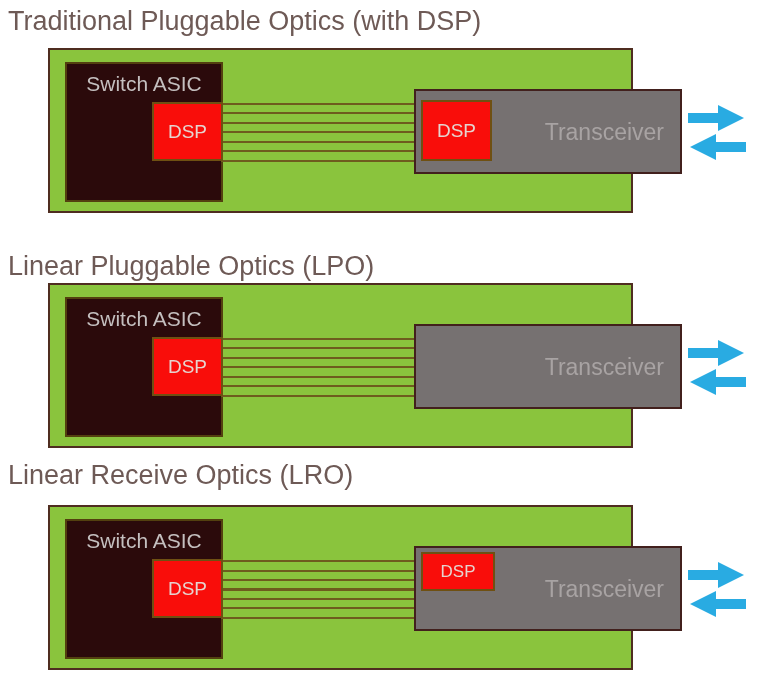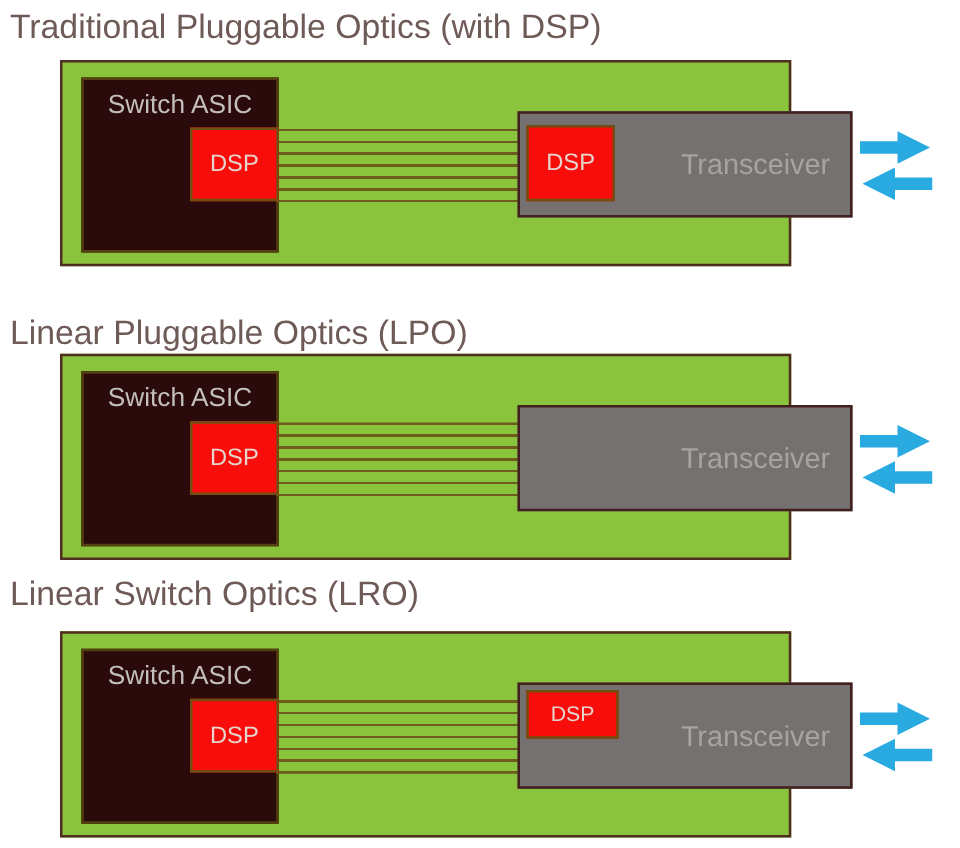--- a/index.html
+++ b/index.html
@@ -140,21 +140,21 @@
       <span class="trans-label">Transceiver</span>
     </div>
     <svg class="arrows" viewBox="0 0 58 57" aria-hidden="true">
       <rect x="0" y="8" width="33" height="10" fill="#29ABE2"></rect>
       <polygon points="30,0 56,13 30,26" fill="#29ABE2"></polygon>
       <rect x="25" y="37" width="33" height="10" fill="#29ABE2"></rect>
       <polygon points="28,29 2,42 28,55" fill="#29ABE2"></polygon>
     </svg>
   </div>
 
-  <h2 class="section-title" style="top:458px;">Linear Switch Optics (LRO)</h2>
+  <h2 class="section-title" style="top:458px;">Linear Receive Optics (LRO)</h2>
 
   <div class="board" style="top:505px;">
     <div class="asic">
       <span class="asic-label">Switch ASIC</span>
     </div>
     <div class="traces"></div>
     <div class="dsp asic-dsp">DSP</div>
     <div class="transceiver">
       <div class="dsp trans-dsp small">DSP</div>
       <span class="trans-label">Transceiver</span>

